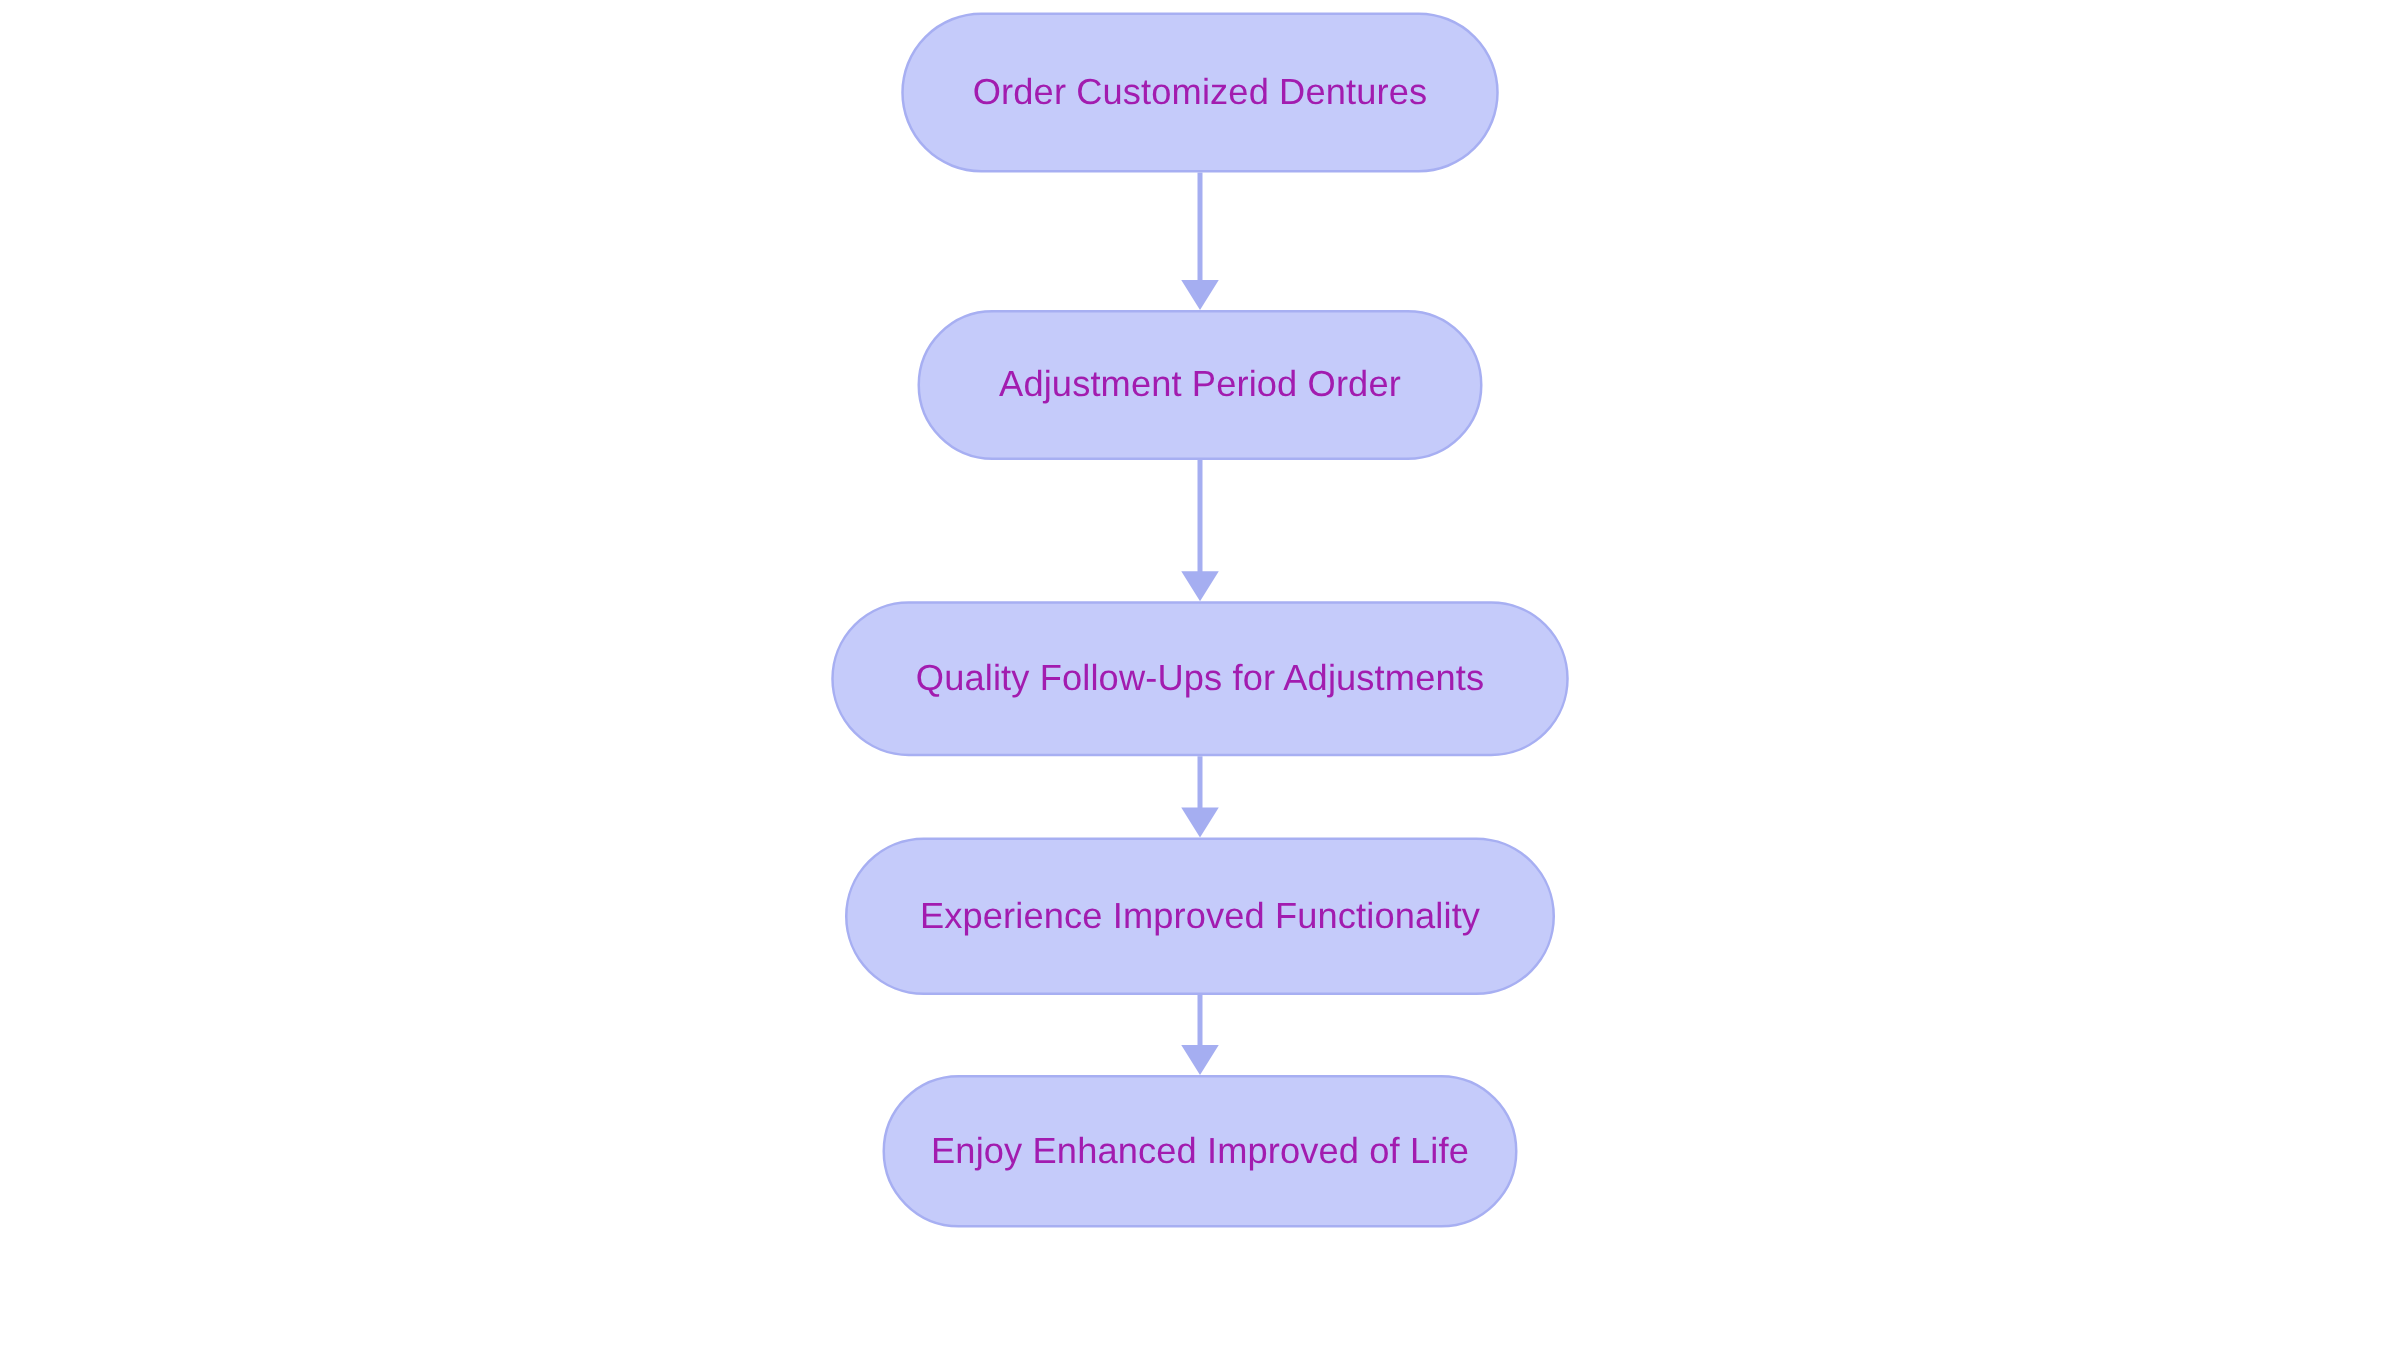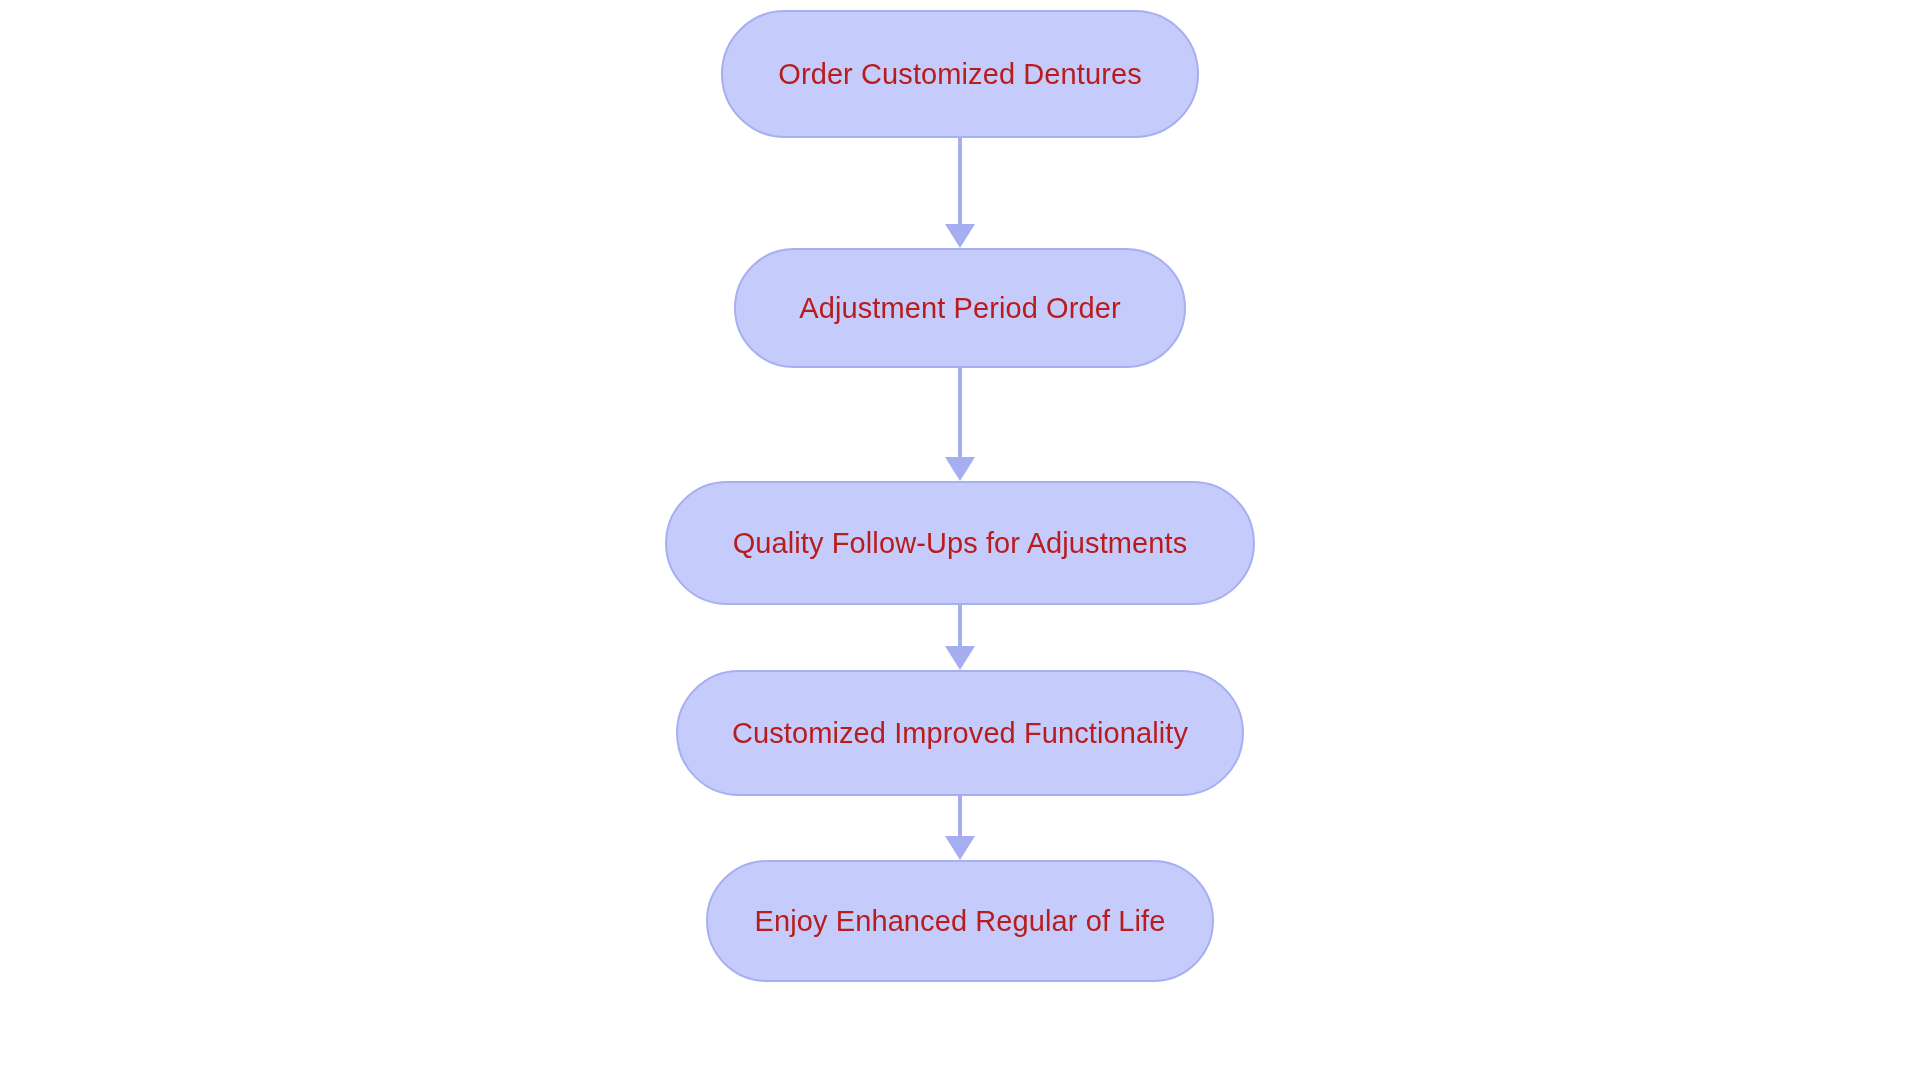--- a/index.html
+++ b/index.html
@@ -35,21 +35,21 @@
     color: #3333cc;
     font-size: 29px;
     font-family: "Liberation Sans", sans-serif;
     font-weight: 400;
     letter-spacing: 0.1px;
     white-space: nowrap;
     text-align: center;
   }
 
   .node-label {
-    color: #b91c1c;
+    color: #a21caf;
     line-height: 1;
     padding: 0 4px;
   }
 
   
   .node-1 { width: 478px; height: 128px; }
   .node-2 { width: 452px; height: 120px; }
   .node-3 { width: 590px; height: 124px; }
   .node-4 { width: 568px; height: 126px; }
   .node-5 { width: 508px; height: 122px; }
@@ -111,25 +111,25 @@
   <div class="node node-3">
     <span class="node-label">Quality Follow-Ups for Adjustments</span>
   </div>
 
   <div class="connector conn-3">
     <div class="connector-line"></div>
     <div class="connector-arrow"></div>
   </div>
 
   <div class="node node-4">
-    <span class="node-label">Customized Improved Functionality</span>
+    <span class="node-label">Experience Improved Functionality</span>
   </div>
 
   <div class="connector conn-4">
     <div class="connector-line"></div>
     <div class="connector-arrow"></div>
   </div>
 
   <div class="node node-5">
-    <span class="node-label">Enjoy Enhanced Regular of Life</span>
+    <span class="node-label">Enjoy Enhanced Improved of Life</span>
   </div>
 
 </div>
 
 </body></html>

